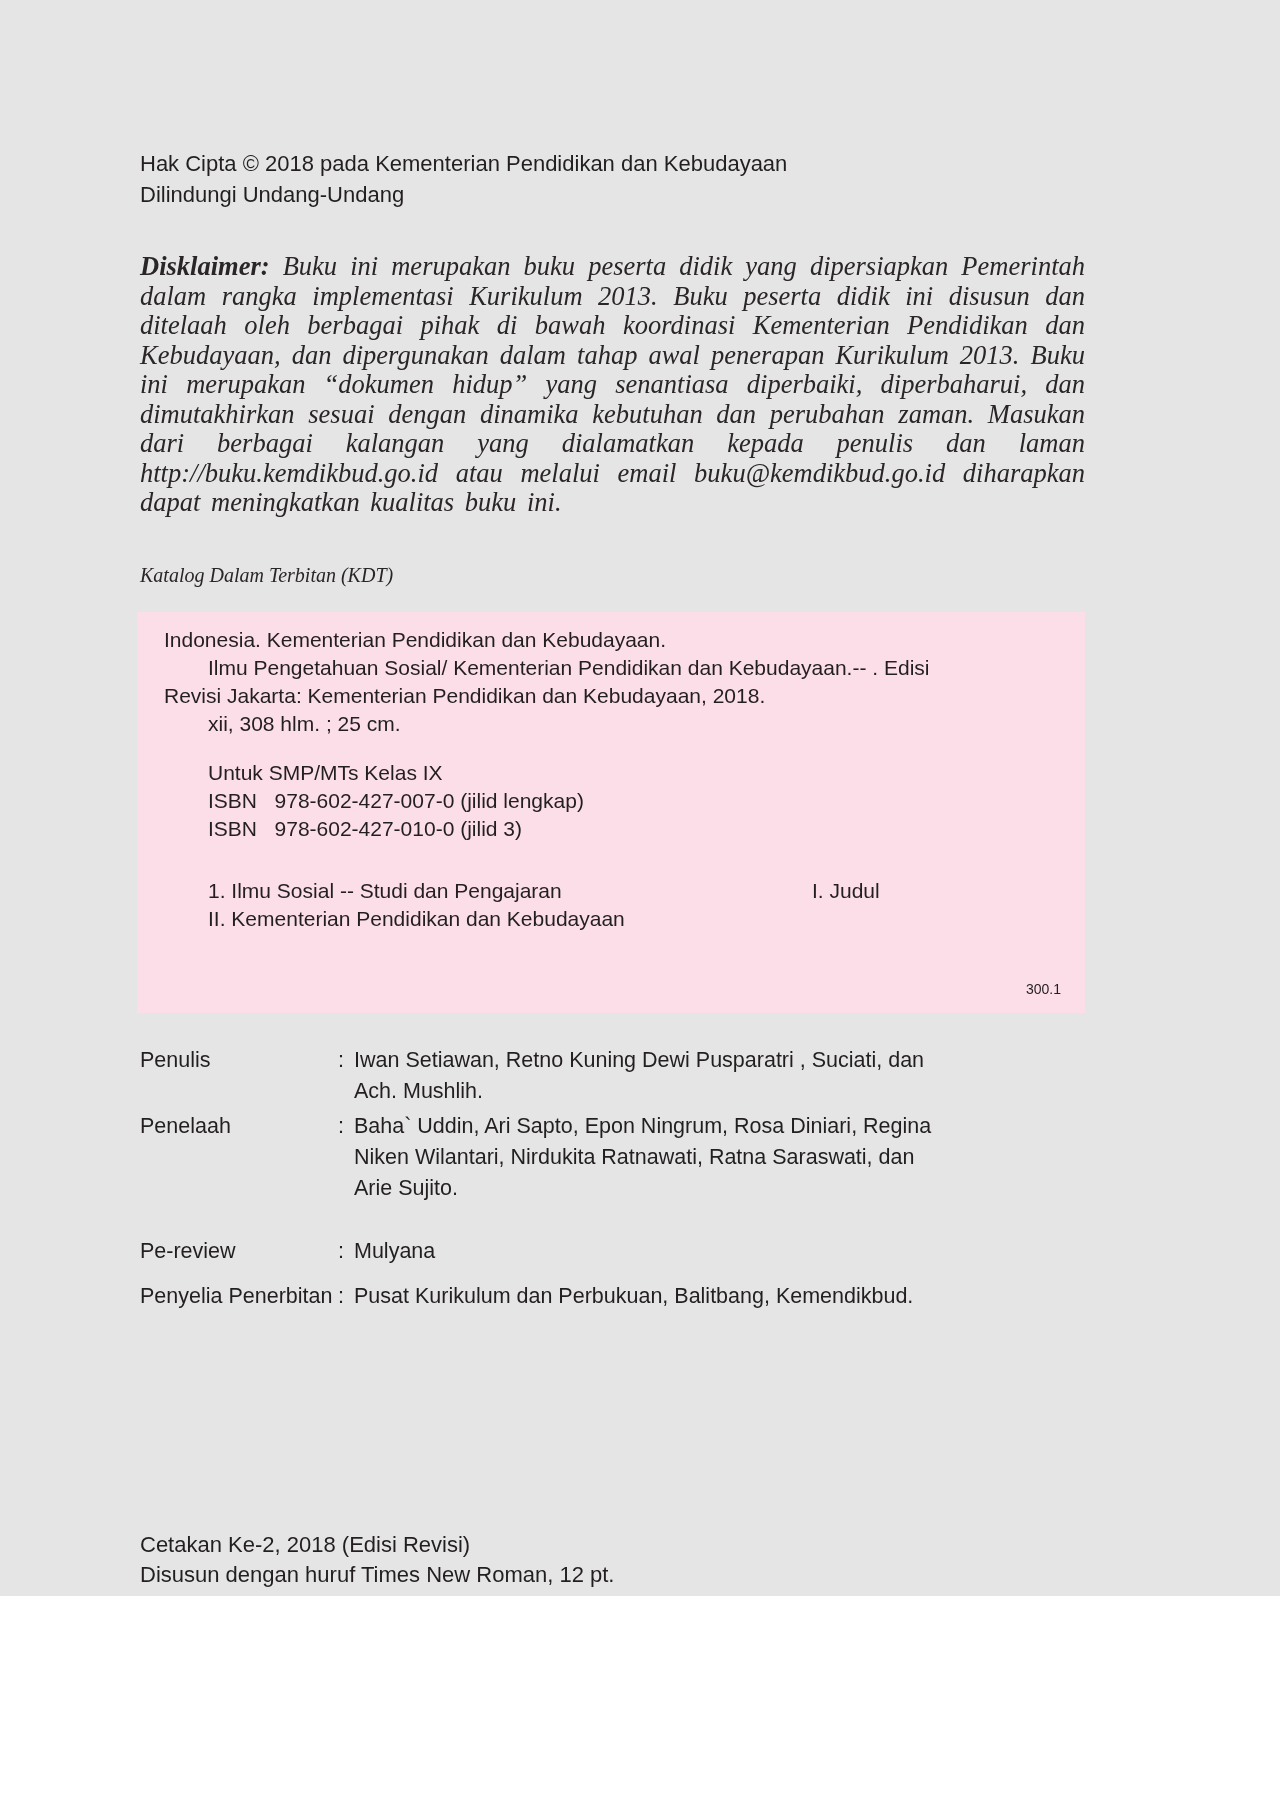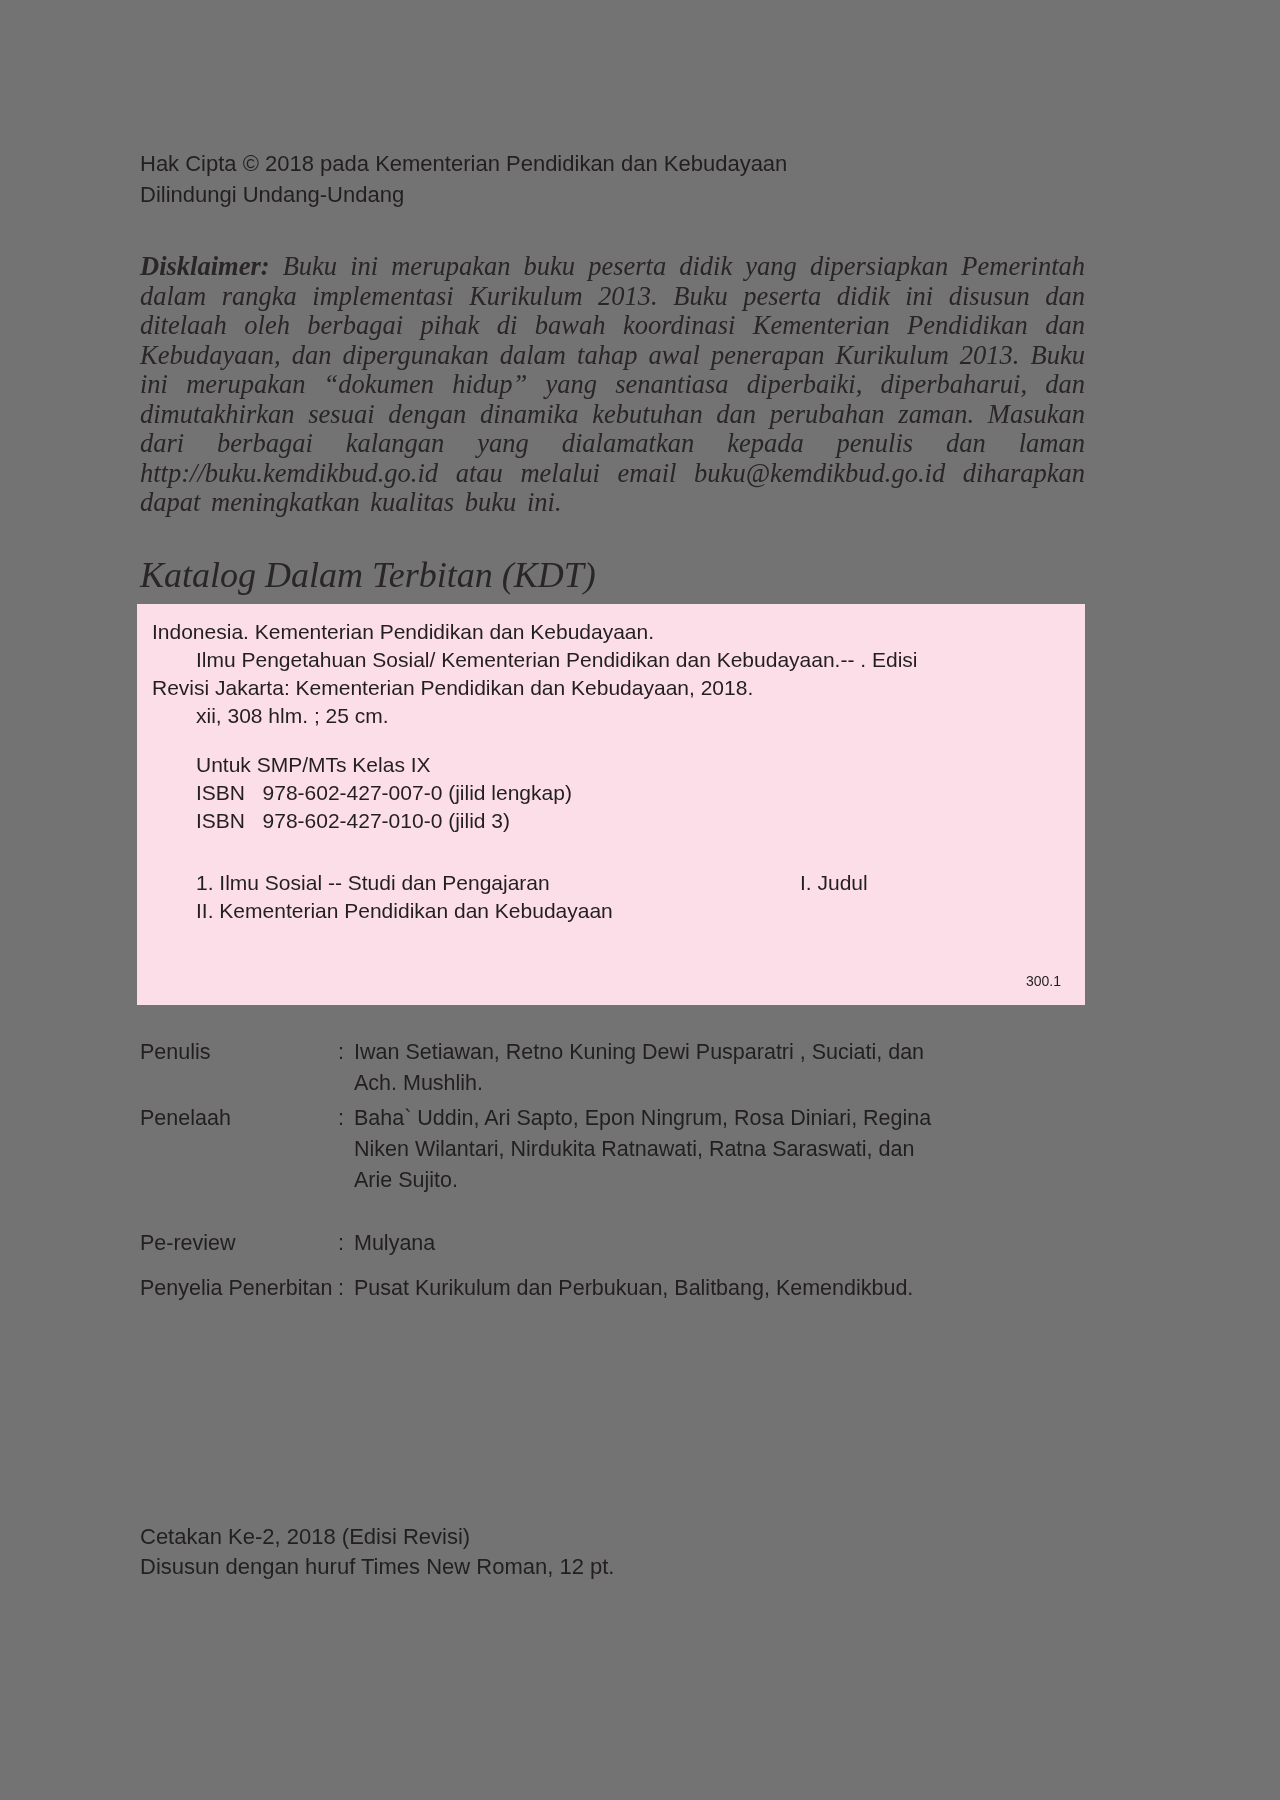--- a/index.html
+++ b/index.html
@@ -1,21 +1,21 @@
 <!DOCTYPE html>
 <html><head>
 <meta charset="utf-8">
 <style>
   html, body { margin: 0; padding: 0; }
   body { background: #ffffff; }
   .page {
     position: relative;
     width: 1280px;
-    height: 1800px;
-    background: #737373;
+    height: 1596px;
+    background: #e5e5e5;
     overflow: hidden;
     font-family: "Liberation Sans", sans-serif;
     color: #231f20;
   }
   .content {
     position: absolute;
     left: 140px;
     top: 0;
     width: 945px;
     padding-top: 148px;
@@ -32,32 +32,32 @@
     line-height: 29.5px;
     text-align: justify;
     word-spacing: 4px;
     color: #2a2526;
   }
   .disc-label { font-weight: bold; }
   .kdt-heading {
     margin-top: 40px;
     font-family: "Liberation Serif", serif;
     font-style: italic;
-    font-size: 36px;
+    font-size: 20px;
     line-height: 34px;
     color: #2a2526;
   }
   .kdt-box {
     position: relative;
-    margin-top: 12px;
+    margin-top: 20px;
     margin-left: -3px;
     width: 948px;
     height: 401px;
     box-sizing: border-box;
-    padding: 14px 0 0 15px;
+    padding: 14px 0 0 27px;
     font-size: 21px;
     line-height: 28px;
   }
   .kdt-line { white-space: pre-wrap; }
   .ind { padding-left: 44px; }
   .gap1 { margin-top: 21px; }
   .gap2 { margin-top: 34px; }
   .subject { display: inline-block; width: 604px; }
   .kdt-class {
     position: absolute;

